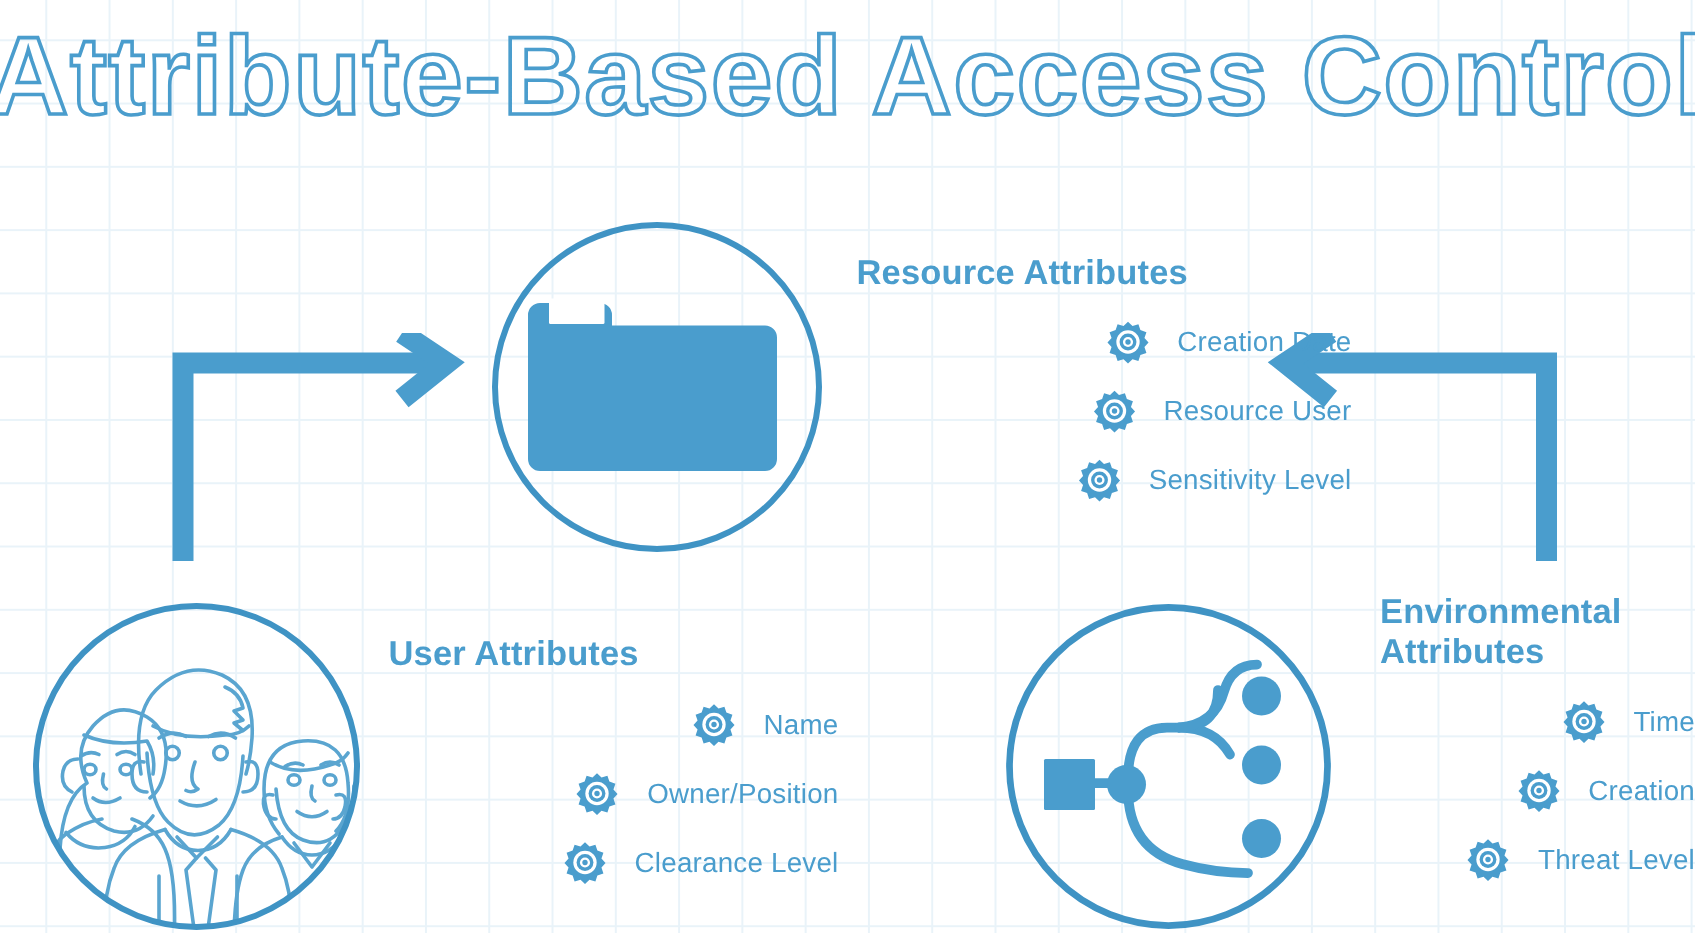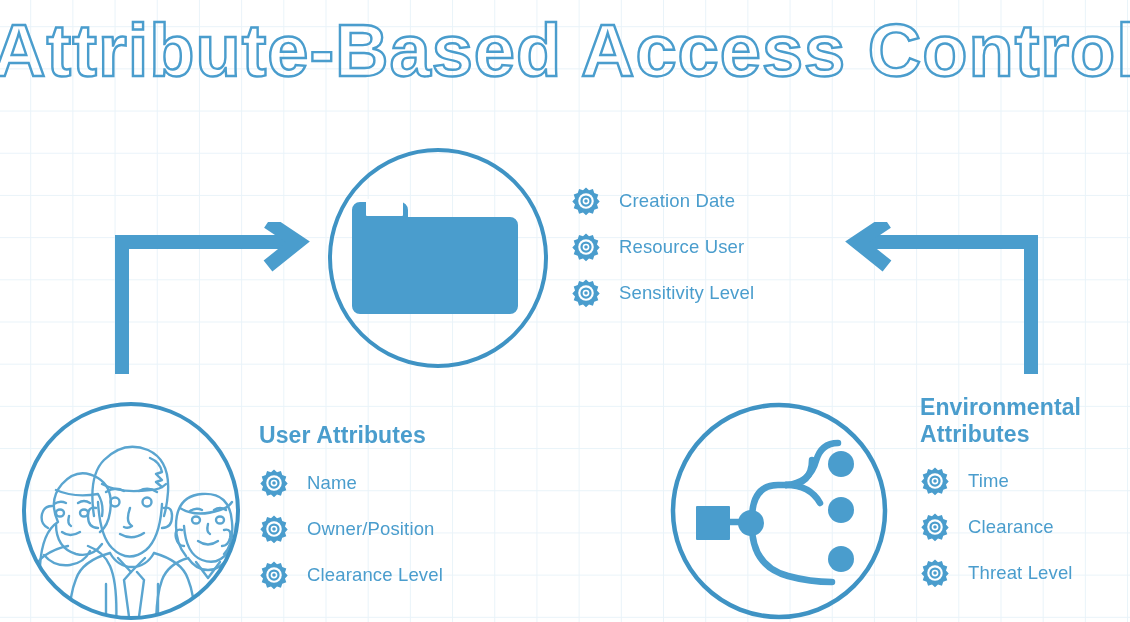--- a/index.html
+++ b/index.html
@@ -38,21 +38,21 @@
   .section-title {
     color: #4a9dcd;
     font-weight: bold;
     font-size: 23px;
     letter-spacing: .1px;
     line-height: 1.16;
     white-space: pre-line;
   }
 
   
-  .attr-list { display: flex; flex-direction: column; }
+  .attr-list { display: flex; flex-direction: column; align-items: flex-end; }
   .attr-row {
     display: flex;
     align-items: center;
     height: 46px;
   }
   .attr-icon {
     width: 30px;
     height: 30px;
     flex: 0 0 30px;
     display: block;
@@ -102,20 +102,21 @@
 
   <div class="abs" style="left:326px; top:146px; width:224px; height:224px;">
     <svg class="icon-svg" width="224" height="224" viewBox="0 0 224 224" xmlns="http://www.w3.org/2000/svg">
       <circle cx="112" cy="112" r="108" fill="none" stroke="#3f93c4" stroke-width="4"></circle>
       <path d="M 34 56 h 40 a 8 8 0 0 1 8 8 v 7 h 102 a 8 8 0 0 1 8 8 v 81 a 8 8 0 0 1 -8 8 h -150 a 8 8 0 0 1 -8 -8 v -96 a 8 8 0 0 1 8 -8 z" fill="#4a9dcd"></path>
       <rect x="40" y="53" width="37" height="17" fill="#ffffff" rx="1"></rect>
     </svg>
   </div>
 
   <div class="abs" style="left:571px; top:168px; width:330px;">
+    <div class="section-title">Resource Attributes</div>
     <div class="attr-list" style="margin-top:10px;">
 
       <div class="attr-row">
         <svg class="attr-icon" viewBox="0 0 32 32" xmlns="http://www.w3.org/2000/svg">
           <path fill="#4a9dcd" d="M16 1.6 l3.2 3.0 4.2-1.3 1.4 4.2 4.3 1.5 -1.4 4.2 2.9 3.2 -2.9 3.2 1.4 4.2 -4.3 1.5 -1.4 4.2 -4.2-1.3 -3.2 3.0 -3.2-3.0 -4.2 1.3 -1.4-4.2 -4.3-1.5 1.4-4.2 -2.9-3.2 2.9-3.2 -1.4-4.2 4.3-1.5 1.4-4.2 4.2 1.3 z"></path>
           <circle cx="16" cy="16" r="8.3" fill="#ffffff"></circle>
           <circle cx="16" cy="16" r="6.0" fill="#4a9dcd"></circle>
           <circle cx="16" cy="16" r="3.6" fill="#ffffff"></circle>
           <circle cx="16" cy="16" r="1.9" fill="#4a9dcd"></circle>
         </svg>
@@ -290,21 +291,21 @@
       </div>
 
       <div class="attr-row">
         <svg class="attr-icon" viewBox="0 0 32 32" xmlns="http://www.w3.org/2000/svg">
           <path fill="#4a9dcd" d="M16 1.6 l3.2 3.0 4.2-1.3 1.4 4.2 4.3 1.5 -1.4 4.2 2.9 3.2 -2.9 3.2 1.4 4.2 -4.3 1.5 -1.4 4.2 -4.2-1.3 -3.2 3.0 -3.2-3.0 -4.2 1.3 -1.4-4.2 -4.3-1.5 1.4-4.2 -2.9-3.2 2.9-3.2 -1.4-4.2 4.3-1.5 1.4-4.2 4.2 1.3 z"></path>
           <circle cx="16" cy="16" r="8.3" fill="#ffffff"></circle>
           <circle cx="16" cy="16" r="6.0" fill="#4a9dcd"></circle>
           <circle cx="16" cy="16" r="3.6" fill="#ffffff"></circle>
           <circle cx="16" cy="16" r="1.9" fill="#4a9dcd"></circle>
         </svg>
-        <span class="attr-label">Clearance</span>
+        <span class="attr-label">Creation</span>
       </div>
 
       <div class="attr-row">
         <svg class="attr-icon" viewBox="0 0 32 32" xmlns="http://www.w3.org/2000/svg">
           <path fill="#4a9dcd" d="M16 1.6 l3.2 3.0 4.2-1.3 1.4 4.2 4.3 1.5 -1.4 4.2 2.9 3.2 -2.9 3.2 1.4 4.2 -4.3 1.5 -1.4 4.2 -4.2-1.3 -3.2 3.0 -3.2-3.0 -4.2 1.3 -1.4-4.2 -4.3-1.5 1.4-4.2 -2.9-3.2 2.9-3.2 -1.4-4.2 4.3-1.5 1.4-4.2 4.2 1.3 z"></path>
           <circle cx="16" cy="16" r="8.3" fill="#ffffff"></circle>
           <circle cx="16" cy="16" r="6.0" fill="#4a9dcd"></circle>
           <circle cx="16" cy="16" r="3.6" fill="#ffffff"></circle>
           <circle cx="16" cy="16" r="1.9" fill="#4a9dcd"></circle>
         </svg>

